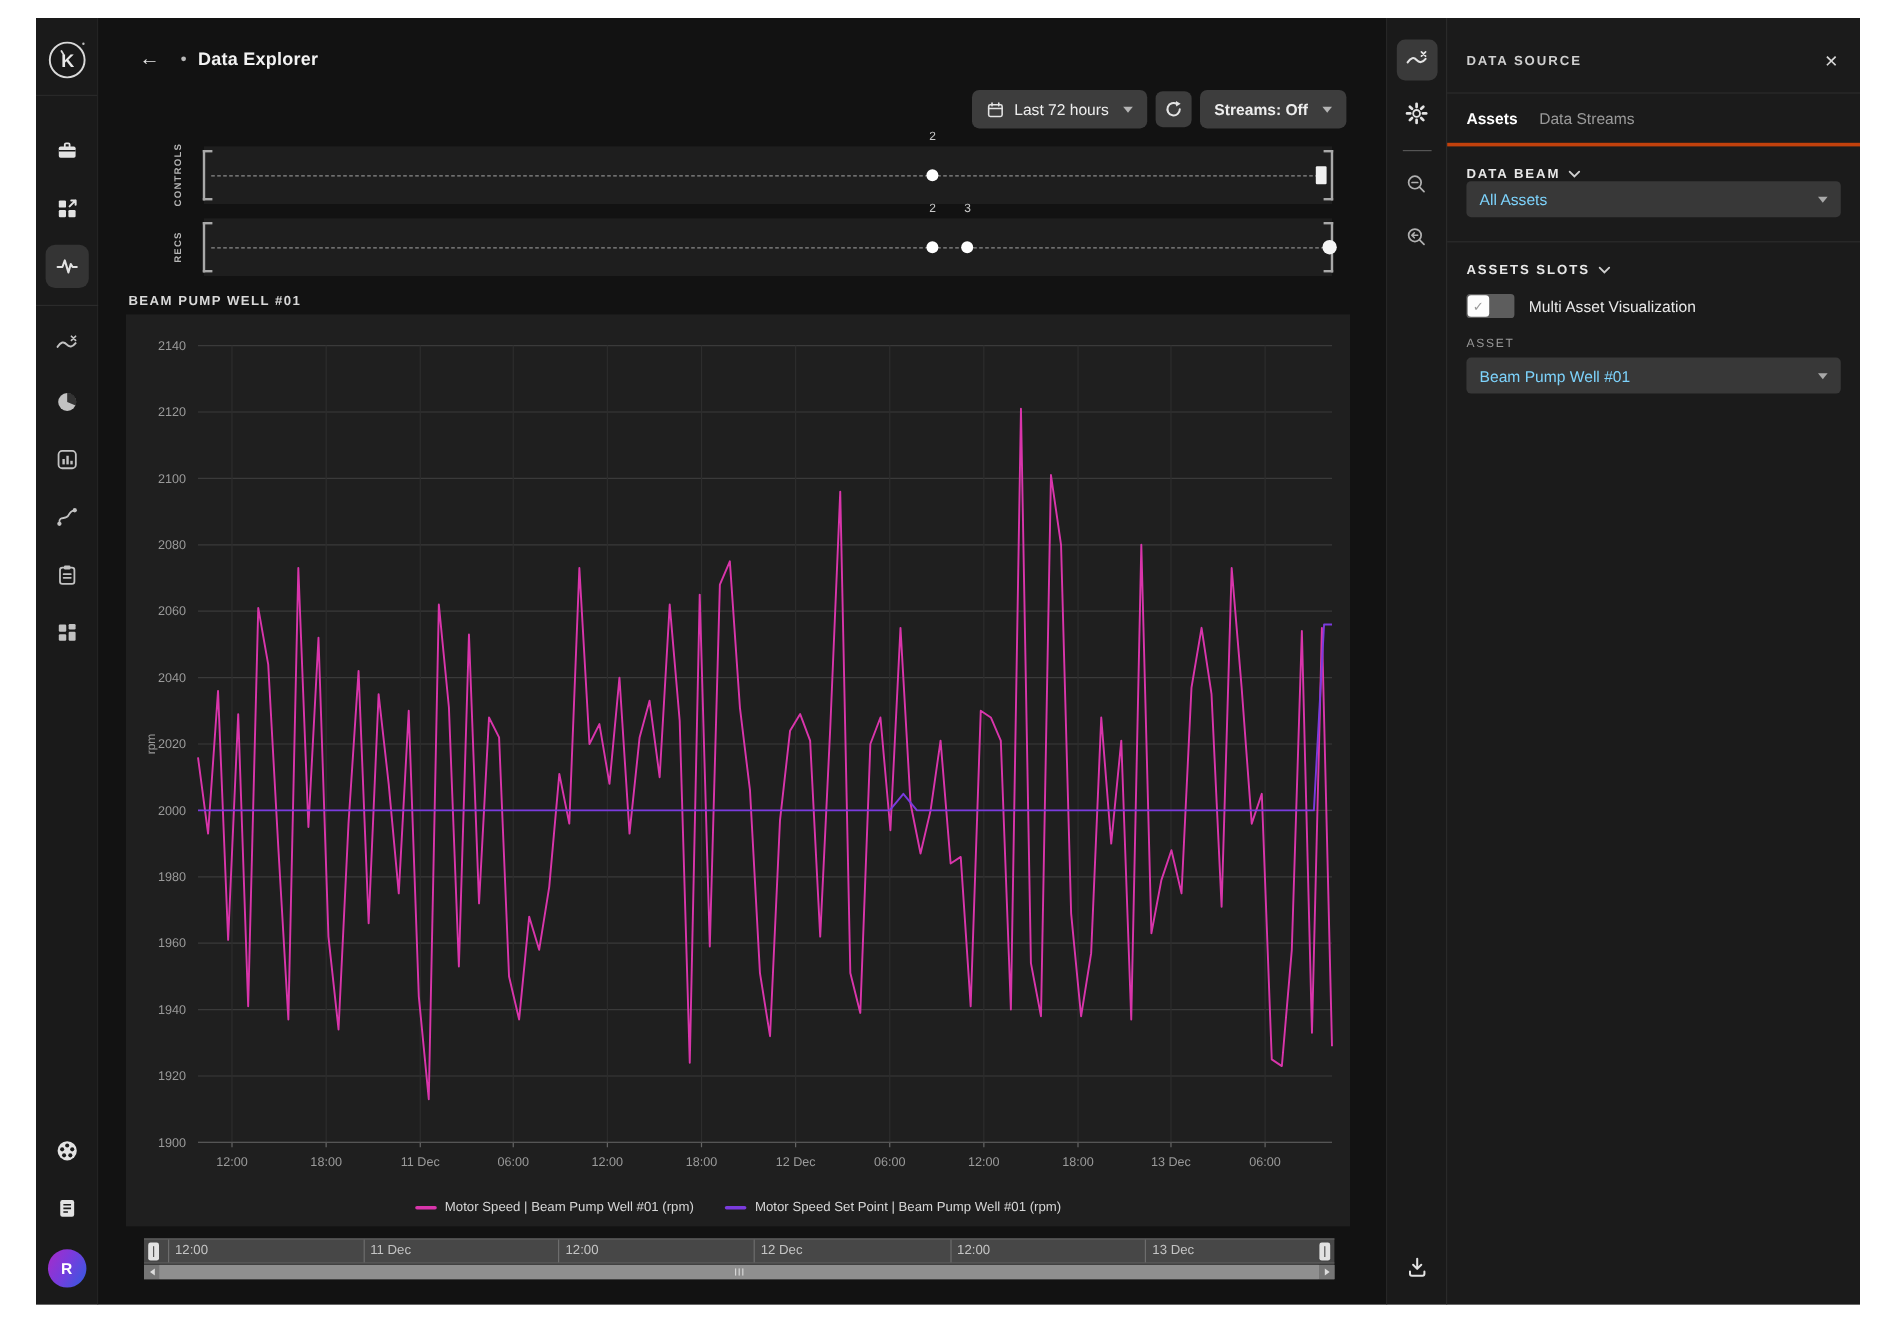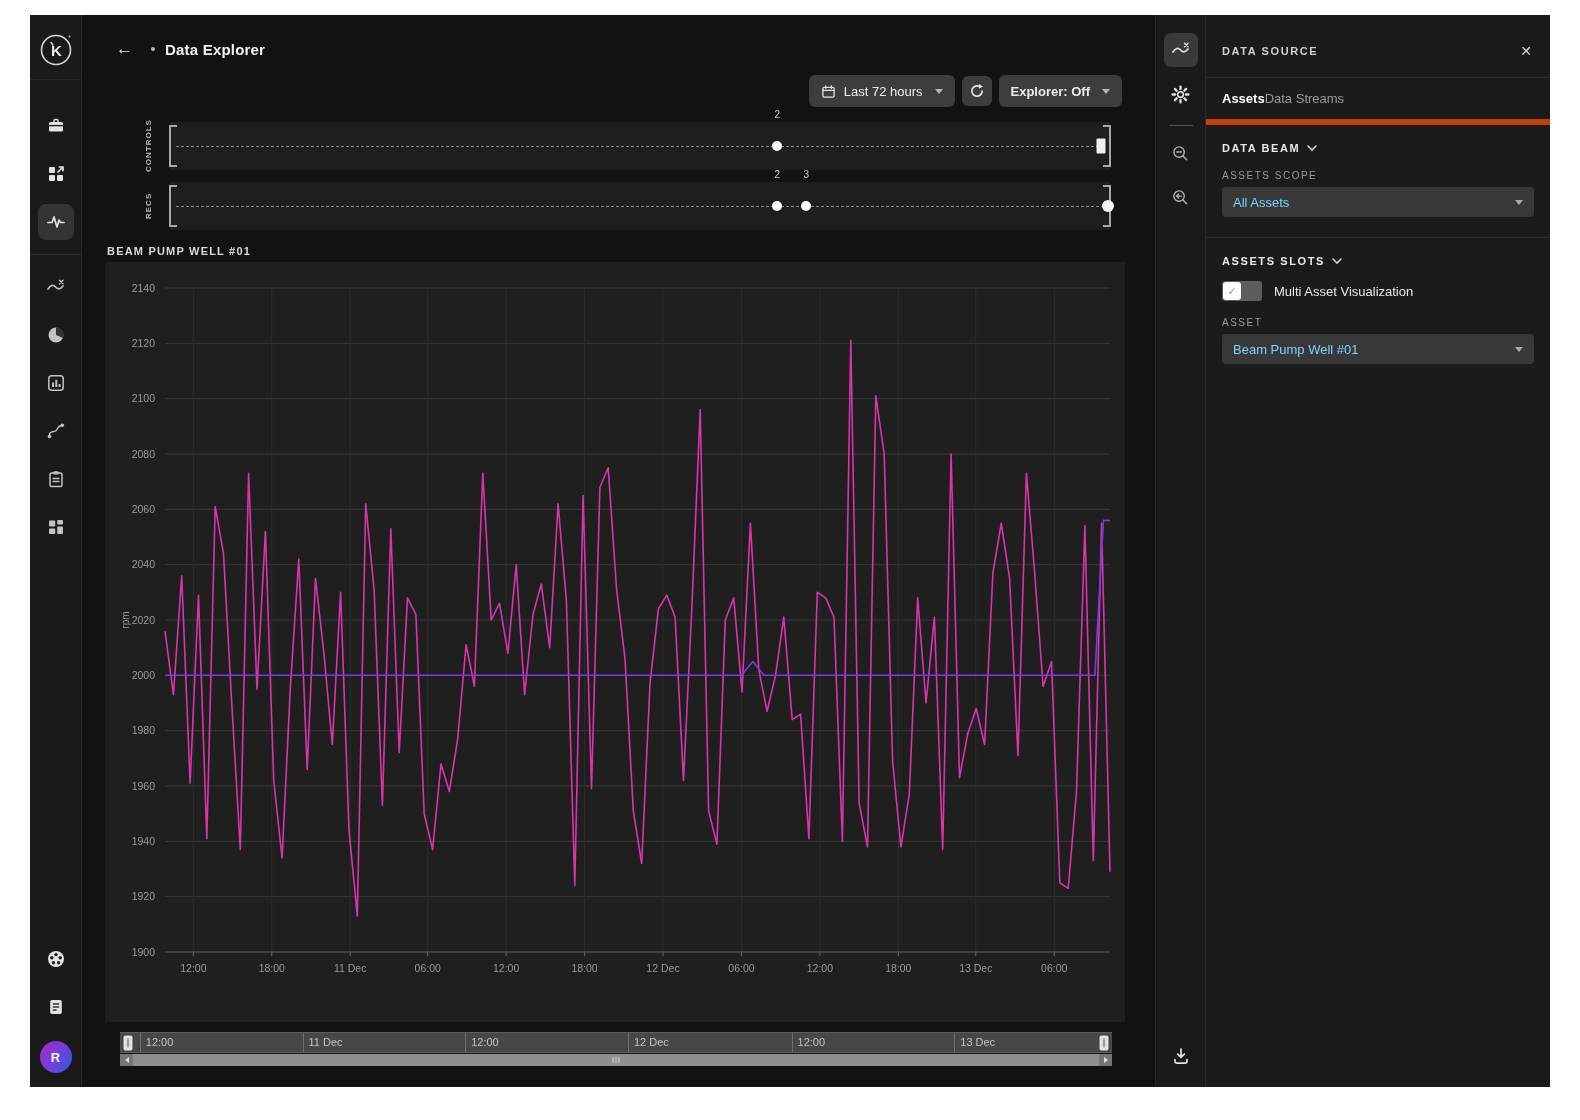--- a/index.html
+++ b/index.html
@@ -67,21 +67,21 @@
   .strip-item { width:34px; height:34px; margin-top:10px; border-radius:7px; display:flex; align-items:center; justify-content:center; cursor:pointer; }
   .strip-item.active { background:#3a3a3a; }
   .strip-divider { width:24px; height:1px; background:#555; margin-top:14px; }
   #download-slot { position:absolute; bottom:14px; left:0; width:50px; display:flex; justify-content:center; }
 
   
   #panel { flex:1; background:#1b1b1b; border-left:1px solid #2a2a2a; position:relative; }
   #panel-header { display:flex; align-items:center; justify-content:space-between; padding:28px 18px 18px 16px; border-bottom:1px solid #2c2c2c; }
   #panel-title { color:#cfcfcf; font-size:11px; font-weight:bold; letter-spacing:1.6px; }
   #panel-close { color:#d8d8d8; font-size:14px; cursor:pointer; }
-  #panel-tabs { display:flex; padding:13px 16px; border-bottom:6px solid #c2410c; }
+  #panel-tabs { display:flex; gap:18px; padding:13px 16px; border-bottom:3px solid #c2410c; }
   .panel-tab { font-size:13px; color:#9a9a9a; cursor:pointer; }
   .panel-tab.active { color:#ffffff; font-weight:bold; }
   .section-title { display:flex; align-items:center; gap:7px; color:#e8e8e8; font-size:11px; font-weight:bold; letter-spacing:1.6px; padding:17px 16px 0; cursor:pointer; }
   .field-label { color:#9a9a9a; font-size:10px; letter-spacing:1.5px; padding:16px 16px 6px; }
   .select { margin:0 16px; height:30px; background:#383838; border-radius:4px; display:flex; align-items:center; justify-content:space-between; padding:0 11px; color:#7dd3fc; font-size:13px; cursor:pointer; }
   .select .caret { width:0; height:0; border-left:4px solid transparent; border-right:4px solid transparent; border-top:5px solid #a9a9a9; }
   .panel-divider { height:1px; background:#2c2c2c; margin-top:20px; }
   .toggle-row { display:flex; align-items:center; gap:12px; padding:14px 16px 0; }
   .toggle { width:40px; height:20px; background:#5d5d5d; border-radius:3px; position:relative; cursor:pointer; flex-shrink:0; }
   .toggle-handle { position:absolute; left:1px; top:1px; width:18px; height:18px; background:#fdfdfd; border-radius:3px; display:flex; align-items:center; justify-content:center; color:#9a9a9a; font-size:11px; }
@@ -219,21 +219,21 @@
         <span>Last 72 hours</span>
         <span class="caret"></span>
       </div>
       <div class="btn icon-only">
         <svg width="16" height="16" viewBox="0 0 18 18">
           <path d="M14.8 9 A5.8 5.8 0 1 1 12.2 4.2" class="icon-stroke" style="stroke-width:1.9"></path>
           <polygon points="11.2,1.2 15.6,3.8 11.4,6.4" class="icon-fill"></polygon>
         </svg>
       </div>
       <div class="btn">
-        <b>Explorer: Off</b>
+        <b>Streams: Off</b>
         <span class="caret"></span>
       </div>
     </div>
 
     <div class="track-row" id="track-0" style="top:107px">
       <div class="track-label">CONTROLS</div>
       <div class="bracket left"></div>
       <div class="bracket right"></div>
       <div class="dash-line"></div>
     <span class="marker-dot" style="left: 607.24px;"></span>
@@ -315,20 +315,30 @@
           <line x1="870.81" y1="690" x2="870.81" y2="694" stroke="#666" stroke-width="1"></line>
           <text x="870.81" y="710" text-anchor="middle" fill="#9a9a9a" font-size="10.5" font-family="Liberation Sans, sans-serif">13 Dec</text>
           <line x1="949.245" y1="26" x2="949.245" y2="690" stroke="#2d2d2d" stroke-width="1"></line>
           <line x1="949.245" y1="690" x2="949.245" y2="694" stroke="#666" stroke-width="1"></line>
           <text x="949.245" y="710" text-anchor="middle" fill="#9a9a9a" font-size="10.5" font-family="Liberation Sans, sans-serif">06:00</text>
           <line x1="60" y1="690" x2="1005" y2="690" stroke="#555" stroke-width="1"></line>
           <text x="24" y="358" text-anchor="middle" fill="#9a9a9a" font-size="10" font-family="Liberation Sans, sans-serif" transform="rotate(-90 24 358)">rpm</text>
           <polyline points="60.0,369.1 68.4,432.7 76.7,313.7 85.1,521.2 93.5,333.1 101.8,576.6 110.2,244.6 118.5,291.6 126.9,443.8 135.3,587.6 143.6,211.4 152.0,427.2 160.4,269.5 168.7,518.5 177.1,595.9 185.4,424.4 193.8,297.1 202.2,507.4 210.5,316.5 218.9,391.2 227.3,482.5 235.6,330.3 244.0,568.3 252.3,654.0 260.7,241.8 269.1,327.6 277.4,543.4 285.8,266.7 294.2,490.8 302.5,335.9 310.9,352.5 319.2,551.7 327.6,587.6 336.0,501.9 344.3,529.5 352.7,477.0 361.1,382.9 369.4,424.4 377.8,211.4 386.2,358.0 394.5,341.4 402.9,391.2 411.2,302.7 419.6,432.7 428.0,352.5 436.3,322.0 444.7,385.7 453.1,241.8 461.4,338.6 469.8,623.6 478.1,233.5 486.5,526.8 494.9,225.2 503.2,205.8 511.6,327.6 520.0,396.7 528.3,548.9 536.7,601.5 545.0,421.6 553.4,346.9 561.8,333.1 570.1,355.2 578.5,518.5 586.9,344.2 595.2,147.7 603.6,548.9 611.9,582.1 620.3,358.0 628.7,335.9 637.0,429.9 645.4,261.2 653.8,407.8 662.1,449.3 670.5,413.3 678.8,355.2 687.2,457.6 695.6,452.1 703.9,576.6 712.3,330.3 720.7,335.9 729.0,355.2 737.4,579.3 745.8,78.6 754.1,540.6 762.5,584.9 770.8,133.9 779.2,192.0 787.6,499.1 795.9,584.9 804.3,532.3 812.7,335.9 821.0,441.0 829.4,355.2 837.7,587.6 846.1,192.0 854.5,515.7 862.8,471.4 871.2,446.5 879.6,482.5 887.9,311.0 896.3,261.2 904.6,316.5 913.0,493.6 921.4,211.4 929.7,311.0 938.1,424.4 946.5,399.5 954.8,620.8 963.2,626.4 971.5,529.5 979.9,263.9 988.3,598.7 996.6,261.2 1005.0,609.8" fill="none" stroke="#d935ab" stroke-width="1.6" stroke-linejoin="round"></polyline>
           <polyline points="60.0,413.3 636.4,413.3 647.8,399.5 659.1,413.3 989.9,413.3 998.4,258.4 1005.0,258.4" fill="none" stroke="#7a3bdd" stroke-width="1.6" stroke-linejoin="round"></polyline>
         </svg>
+      <div id="legend">
+        <div class="legend-item">
+          <span class="legend-swatch" style="background: rgb(217, 53, 171);"></span>
+          <span>Motor Speed | Beam Pump Well #01 (rpm)</span>
+        </div>
+        <div class="legend-item">
+          <span class="legend-swatch" style="background: rgb(122, 59, 221);"></span>
+          <span>Motor Speed Set Point | Beam Pump Well #01 (rpm)</span>
+        </div>
+      </div>
     </div>
 
     <div id="time-band">
         <span class="band-sep" style="left: 19.84px;"></span>
         <span class="band-label" style="left: 25.84px;">12:00</span>
         <span class="band-sep" style="left: 182.528px;"></span>
         <span class="band-label" style="left: 188.528px;">11 Dec</span>
         <span class="band-sep" style="left: 345.216px;"></span>
         <span class="band-label" style="left: 351.216px;">12:00</span>
         <span class="band-sep" style="left: 507.904px;"></span>
@@ -413,21 +423,20 @@
       <span class="panel-tab active">Assets</span>
       <span class="panel-tab">Data Streams</span>
     </div>
 
     <div class="section-title">
       <span>DATA BEAM</span>
       <svg width="10" height="7" viewBox="0 0 10 7">
         <path d="M1 1 L5 5 L9 1" stroke="#cfcfcf" stroke-width="1.6" fill="none" stroke-linecap="round"></path>
       </svg>
     </div>
-    <div class="field-label">ASSETS SCOPE</div>
     <div class="select">
       <span>All Assets</span>
       <span class="caret"></span>
     </div>
 
     <div class="panel-divider"></div>
 
     <div class="section-title">
       <span>ASSETS SLOTS</span>
       <svg width="10" height="7" viewBox="0 0 10 7">

